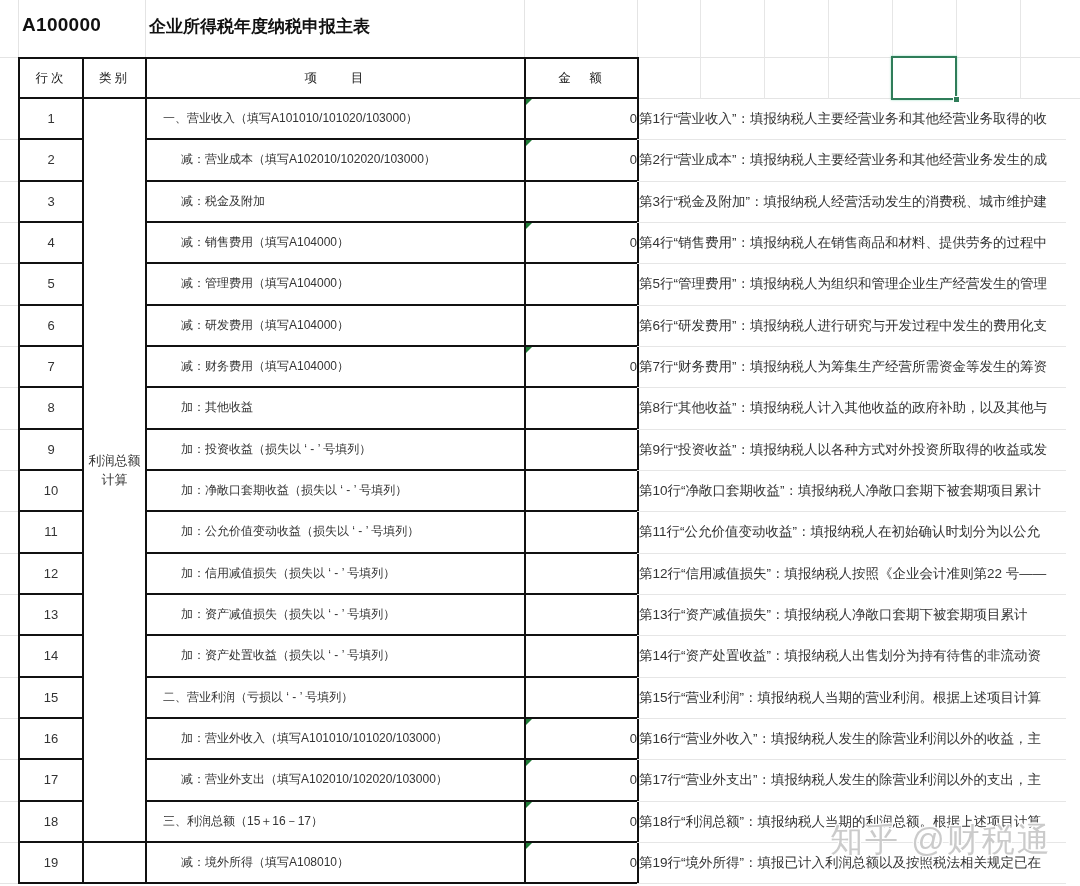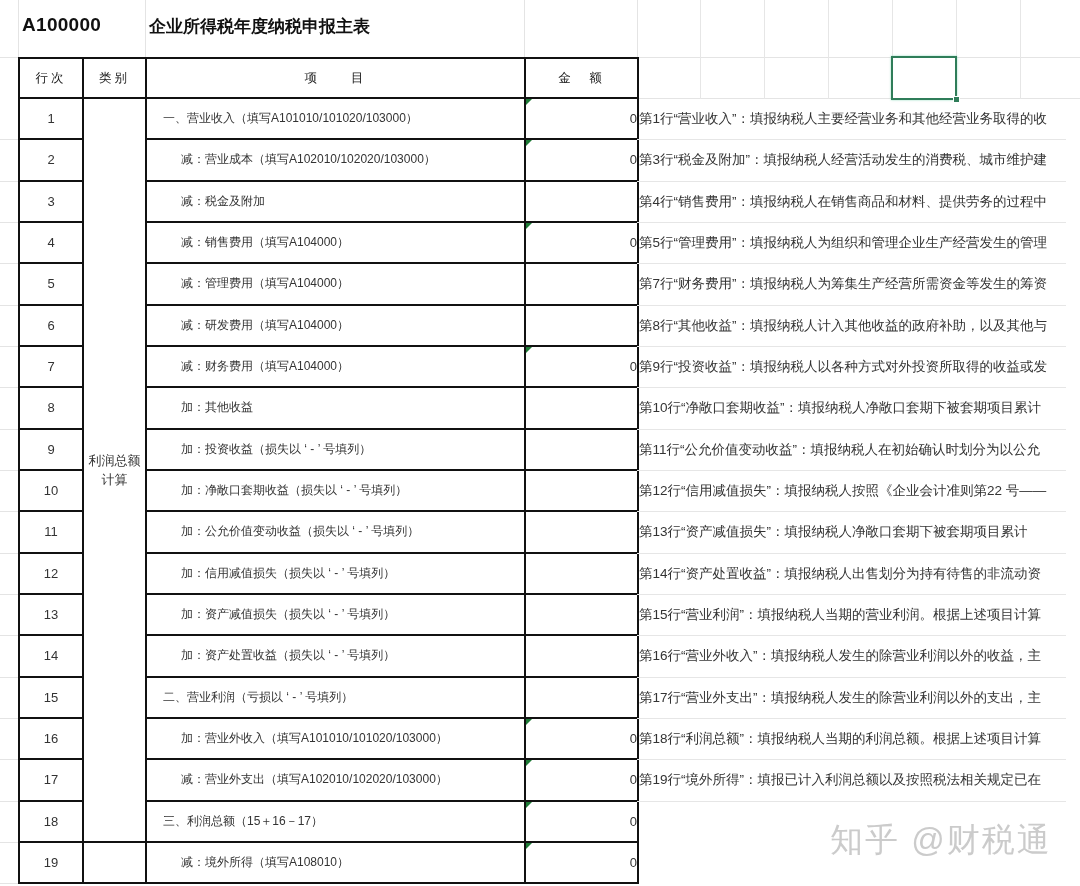--- a/index.html
+++ b/index.html
@@ -199,23 +199,25 @@
     <td class="c-no">19</td>
     <td class="c-cat"></td>
     <td class="c-item sub">减：境外所得（填写A108010）</td>
     <td class="c-amt"><span class="marker"></span><span>0</span></td>
   </tr>
 </tbody>
   </table>
 
 <div class="notes">
   <div class="note-row">第1行“营业收入”：填报纳税人主要经营业务和其他经营业务取得的收</div>
+  <div class="note-row">第2行“营业成本”：填报纳税人主要经营业务和其他经营业务发生的成</div>
   <div class="note-row">第3行“税金及附加”：填报纳税人经营活动发生的消费税、城市维护建</div>
   <div class="note-row">第4行“销售费用”：填报纳税人在销售商品和材料、提供劳务的过程中</div>
   <div class="note-row">第5行“管理费用”：填报纳税人为组织和管理企业生产经营发生的管理</div>
+  <div class="note-row">第6行“研发费用”：填报纳税人进行研究与开发过程中发生的费用化支</div>
   <div class="note-row">第7行“财务费用”：填报纳税人为筹集生产经营所需资金等发生的筹资</div>
   <div class="note-row">第8行“其他收益”：填报纳税人计入其他收益的政府补助，以及其他与</div>
   <div class="note-row">第9行“投资收益”：填报纳税人以各种方式对外投资所取得的收益或发</div>
   <div class="note-row">第10行“净敞口套期收益”：填报纳税人净敞口套期下被套期项目累计</div>
   <div class="note-row">第11行“公允价值变动收益”：填报纳税人在初始确认时划分为以公允</div>
   <div class="note-row">第12行“信用减值损失”：填报纳税人按照《企业会计准则第22 号——</div>
   <div class="note-row">第13行“资产减值损失”：填报纳税人净敞口套期下被套期项目累计</div>
   <div class="note-row">第14行“资产处置收益”：填报纳税人出售划分为持有待售的非流动资</div>
   <div class="note-row">第15行“营业利润”：填报纳税人当期的营业利润。根据上述项目计算</div>
   <div class="note-row">第16行“营业外收入”：填报纳税人发生的除营业利润以外的收益，主</div>

